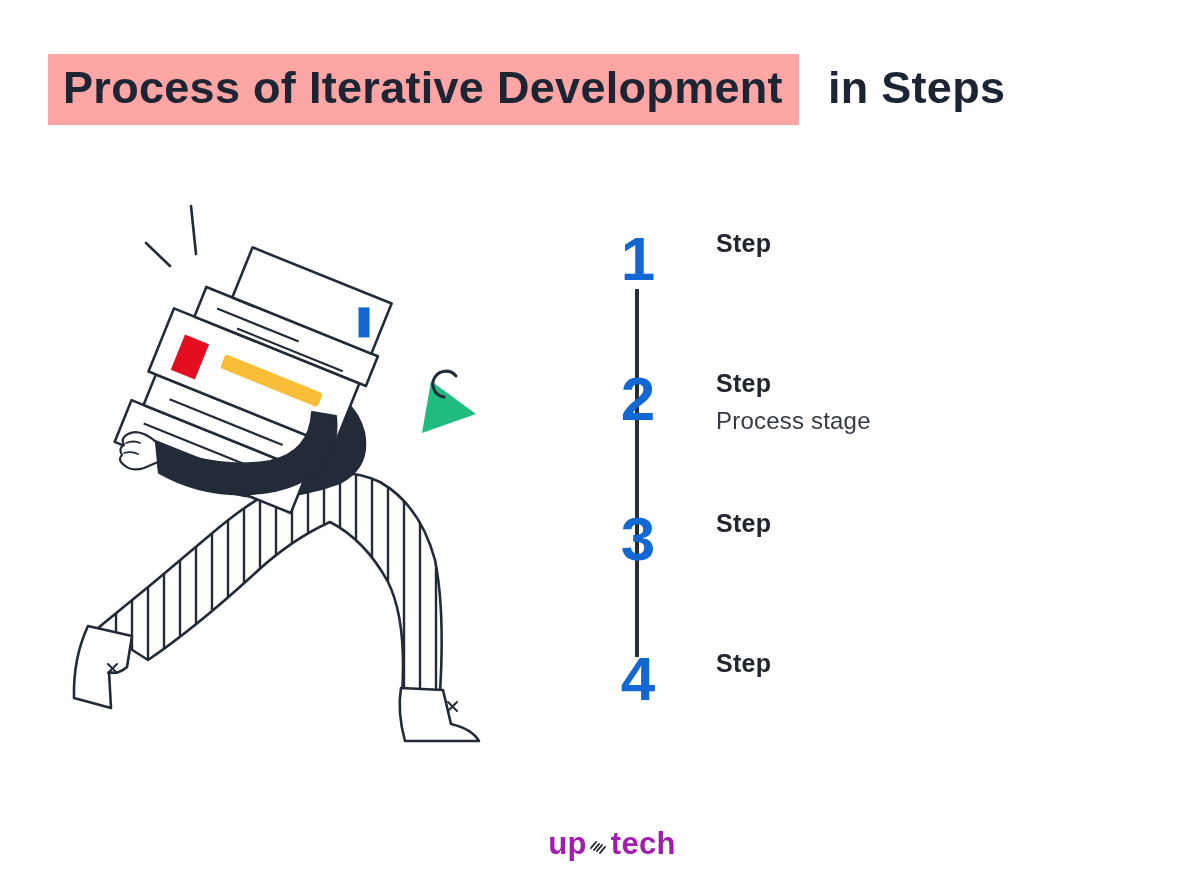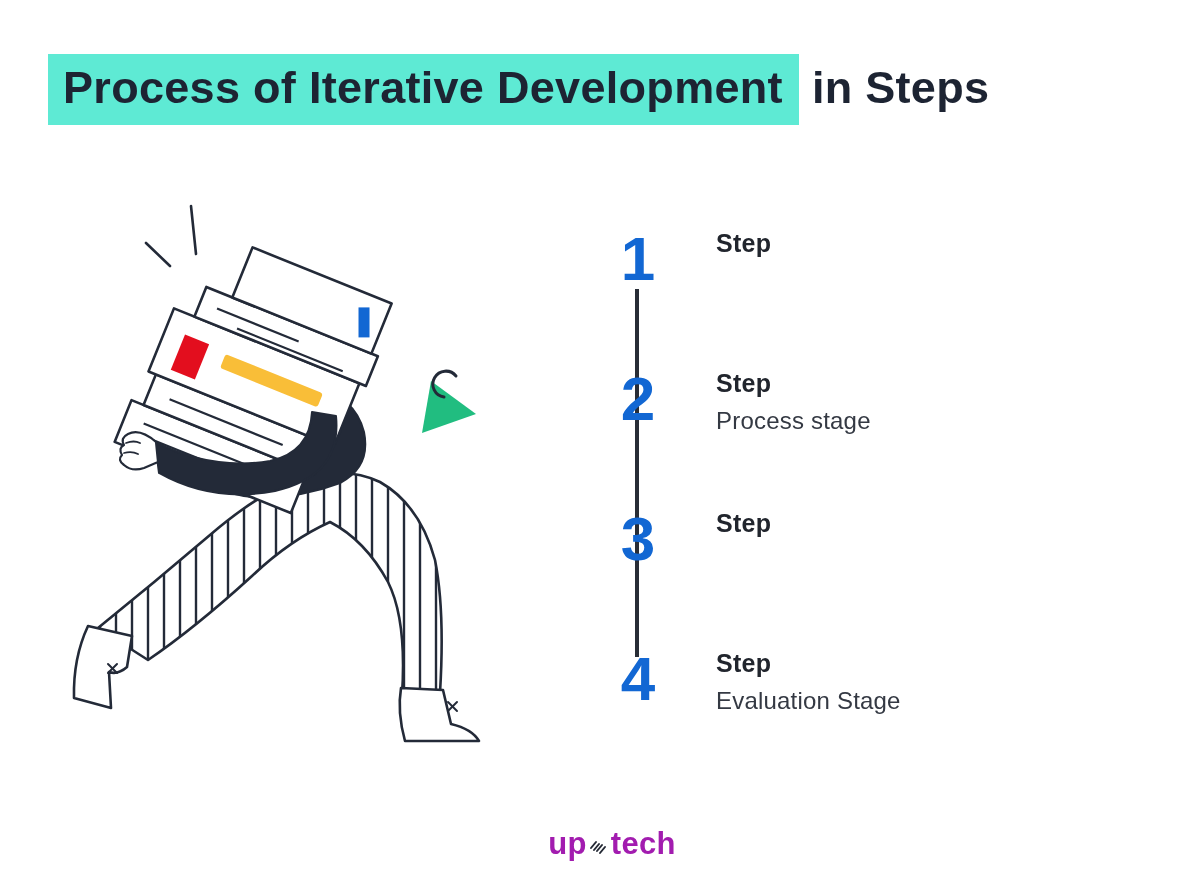--- a/index.html
+++ b/index.html
@@ -13,25 +13,25 @@
   }
   .stage { position:absolute; inset:0; width:1200px; height:892px; }
 
   
   .title {
     position:absolute; left:48px; top:54px;
     font-size:45px; font-weight:700; letter-spacing:.3px;
     white-space:nowrap; color:#1D2433;
   }
   .title .hl {
-    background:#5eead4;
+    background:#fca5a5;
     padding:8px 16px 11px 15px;
     display:inline-block;
   }
-  .title .rest { margin-left:13px; }
+  .title .rest { margin-left:29px; }
 
   
   .tl-line {
     position:absolute; left:635px; top:289px;
     width:4px; height:368px; background:#282D36;
   }
   .step-number {
     position:absolute; left:606px; width:64px;
     text-align:center;
     font-size:62px; line-height:1; font-weight:700;
@@ -151,21 +151,20 @@
   </div>
 
   <div class="step-number n3">3</div>
   <div class="step-text t3">
     <div class="step-label">Step</div>
   </div>
 
   <div class="step-number n4">4</div>
   <div class="step-text t4">
     <div class="step-label">Step</div>
-    <div class="step-desc">Evaluation Stage</div>
   </div>
 
   <div class="logo">
     <span>up</span>
     <svg class="spring" width="20" height="18" viewBox="0 0 20 18" aria-hidden="true">
       <g stroke="#222733" stroke-width="1.9" stroke-linecap="round">
         <line x1="2" y1="12" x2="7" y2="6"></line>
         <line x1="5" y1="14" x2="10" y2="8"></line>
         <line x1="8" y1="15" x2="13" y2="9"></line>
         <line x1="11" y1="17" x2="16" y2="11"></line>

